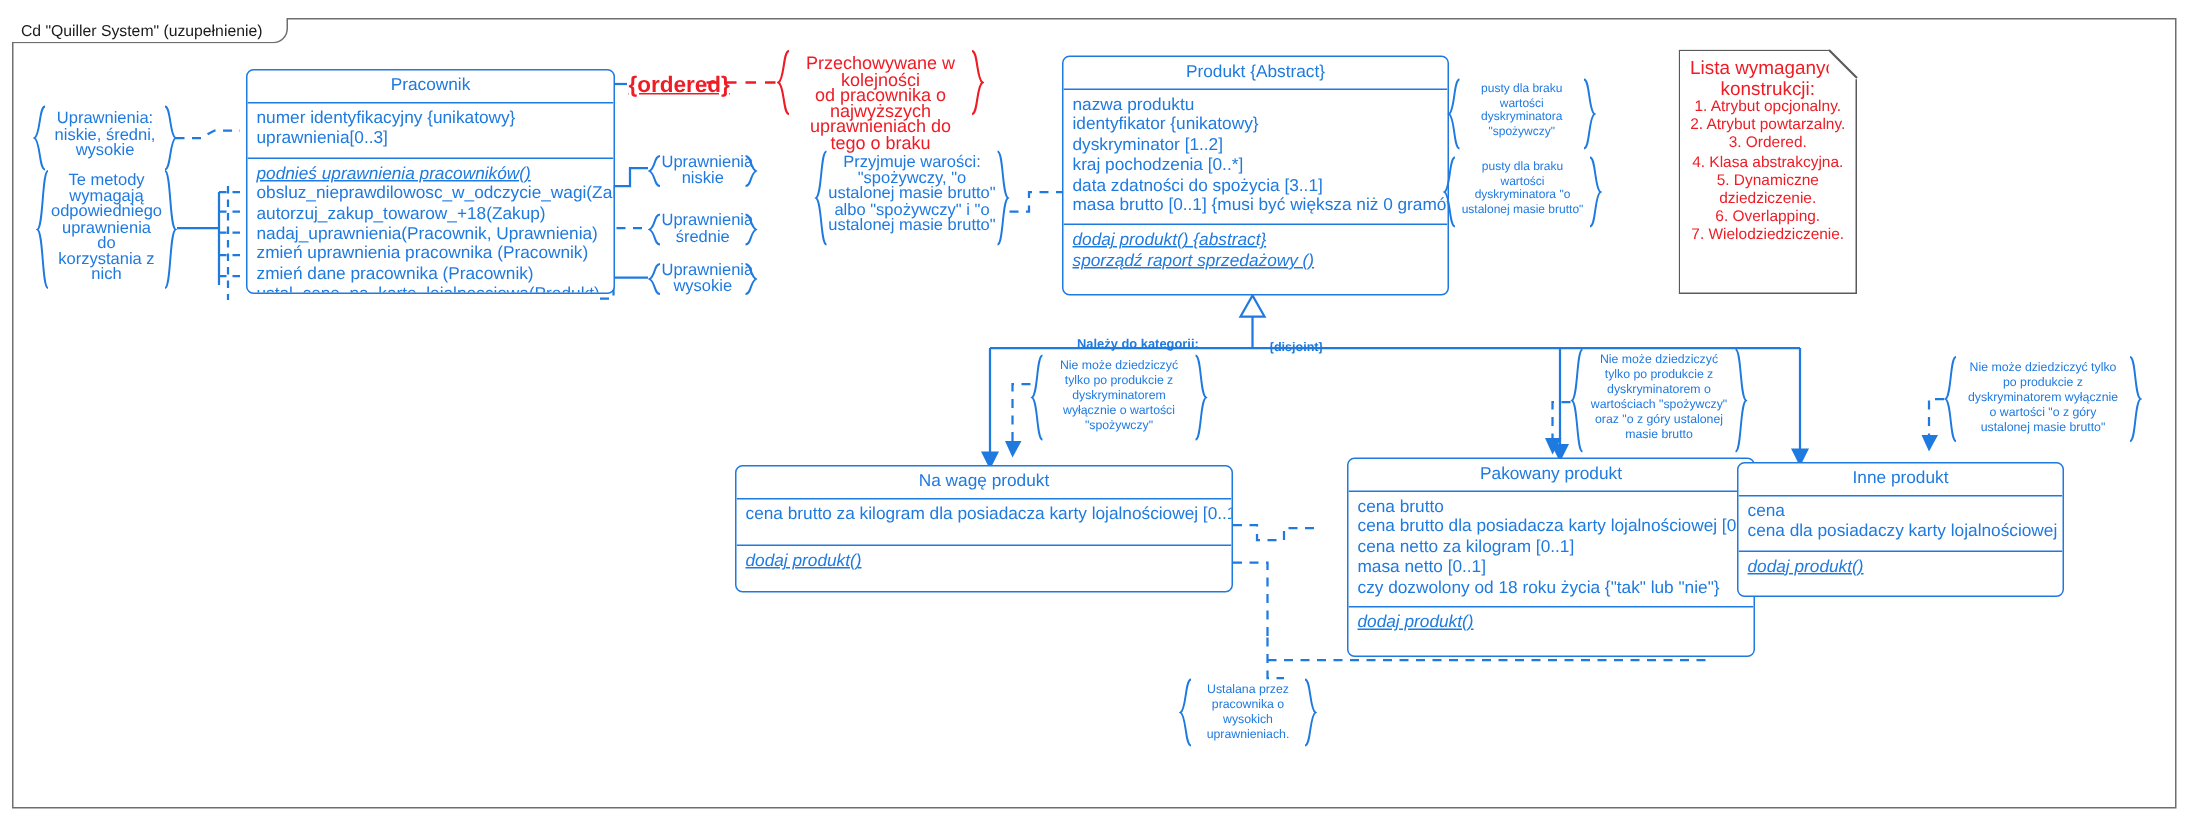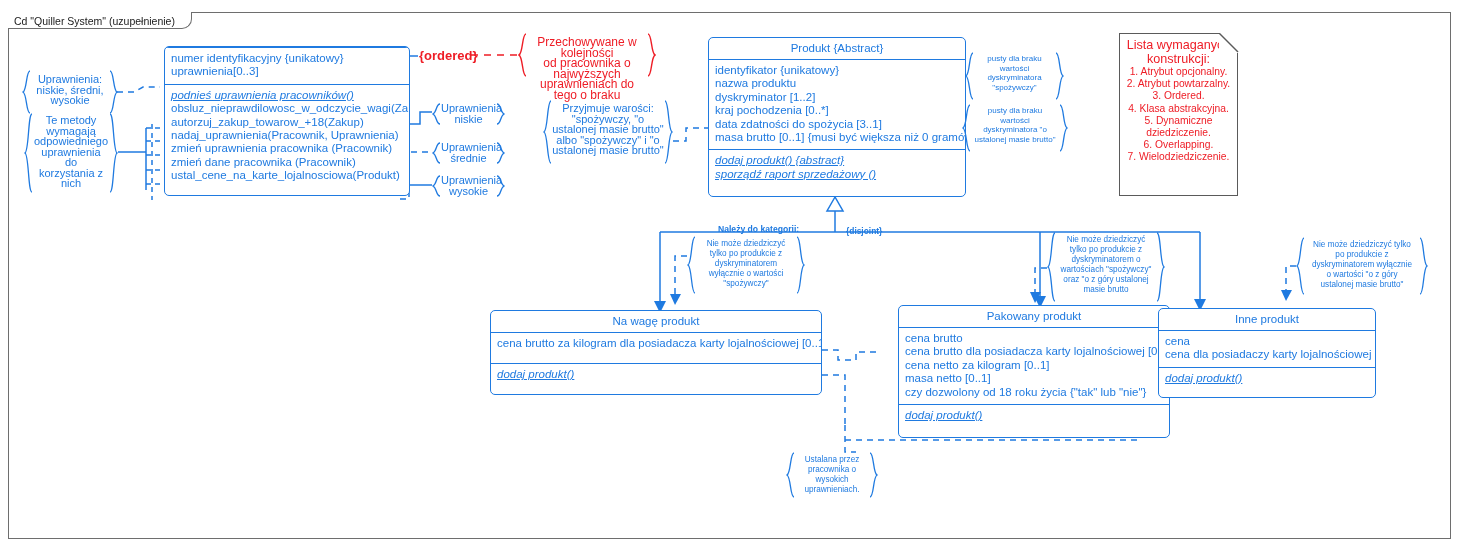--- a/index.html
+++ b/index.html
@@ -109,21 +109,21 @@
     pointer-events:none;
   }
   
   .lbl{
     position:absolute;
     font-size:9px;
     color:#1f7ae0;
     white-space:nowrap;
   }
   .lbl.bold{font-weight:bold;font-size:8.6px;}
-  .lbl.red{color:#ee1c25;font-weight:bold;font-size:13px;}
+  .lbl.red{color:#ee1c25;font-weight:bold;font-size:15px;text-decoration:underline;}
   
   #lines{
     position:absolute;left:0;top:0;
     width:1459px;height:551px;
     pointer-events:none;
   }
 </style>
 </head>
 <body>
 
@@ -215,20 +215,21 @@
       <path d="M845,440 L1140,440 L1140,400"></path>
     </g>
 
     <g stroke="#1f7ae0" fill="none" stroke-width="1.5" stroke-dasharray="6,5">
       <path d="M1148,360 L1158,360"></path>
       <path d="M1148,385 L1155,385"></path>
     </g>
   </svg>
 
   <div class="cls" style="left:164px;top:46px;width:246px;height:150px;">
+    <div class="cname">Pracownik</div>
     <div class="sep"></div>
     <div class="compart">
       <div>numer identyfikacyjny {unikatowy}</div>
       <div>uprawnienia[0..3]</div>
     </div>
     <div class="sep"></div>
     <div class="compart">
       <div class="u">podnieś uprawnienia pracowników()</div>
       <div>obsluz_nieprawdilowosc_w_odczycie_wagi(Zakup)</div>
       <div>autorzuj_zakup_towarow_+18(Zakup)</div>
@@ -236,22 +237,22 @@
       <div>zmień uprawnienia pracownika (Pracownik)</div>
       <div>zmień dane pracownika (Pracownik)</div>
       <div>ustal_cene_na_karte_lojalnosciowa(Produkt)</div>
     </div>
   </div>
 
   <div class="cls" style="left:708px;top:37px;width:258px;height:160px;">
     <div class="cname">Produkt {Abstract}</div>
     <div class="sep"></div>
     <div class="compart">
+      <div>nazwa produktu</div>
       <div>identyfikator {unikatowy}</div>
-      <div>nazwa produktu</div>
       <div>dyskryminator [1..2]</div>
       <div>kraj pochodzenia [0..*]</div>
       <div>data zdatności do spożycia [3..1]</div>
       <div>masa brutto [0..1] {musi być większa niż 0 gramów}</div>
     </div>
     <div class="sep"></div>
     <div class="compart">
       <div class="u">dodaj produkt() {abstract}</div>
       <div class="u">sporządź raport sprzedażowy ()</div>
     </div>

